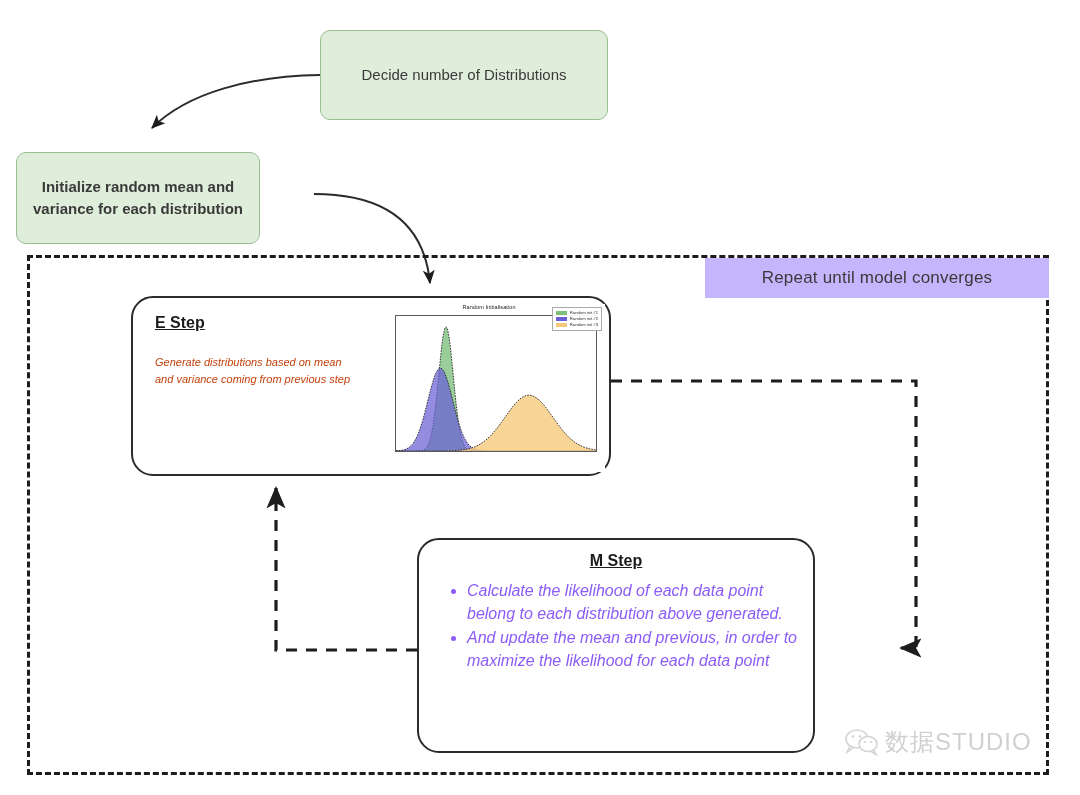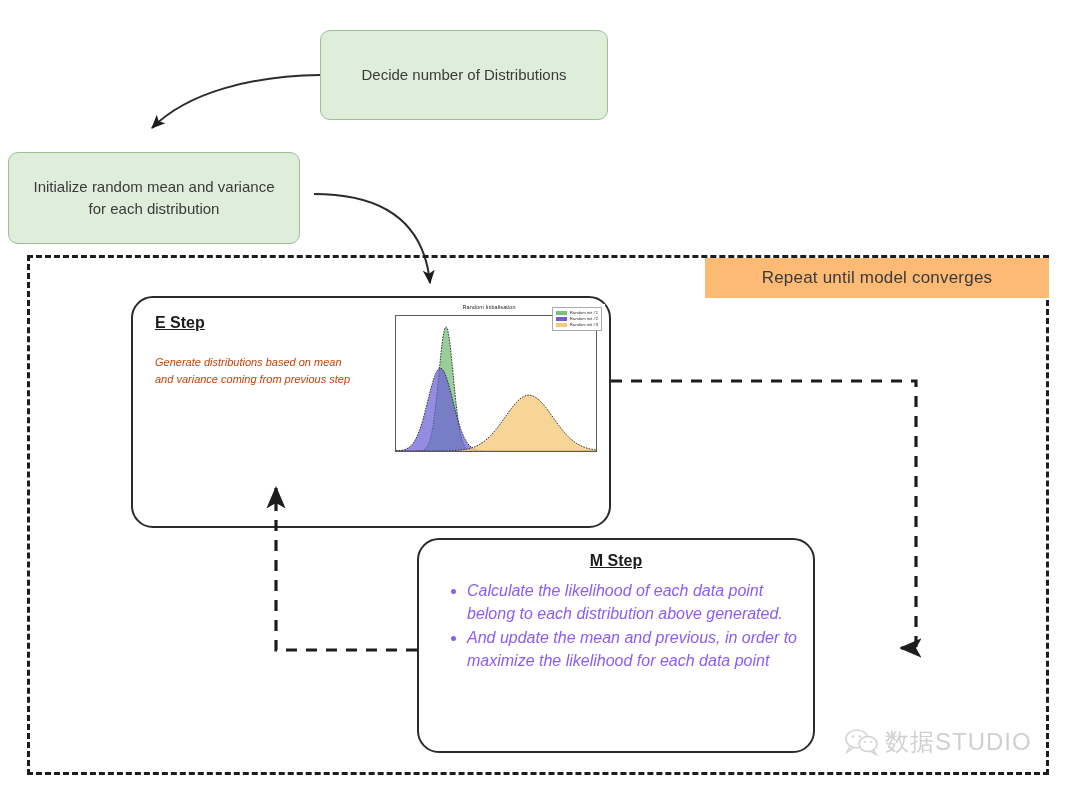--- a/index.html
+++ b/index.html
@@ -44,21 +44,21 @@
     text-align: center;
     color: #3a3a3a;
     font-size: 15px;
     line-height: 1.45;
     padding: 6px 14px;
   }
   #box-decide {
     left: 320px;  top: 30px;  width: 288px; height: 90px;
   }
   #box-initialize {
-    left: 8px;   top: 152px; width: 292px; height: 92px;
+    left: 16px;   top: 152px; width: 244px; height: 92px; font-weight: bold;
   }
 
   
   #repeat-container {
     position: absolute;
     z-index: 2;
     left: 27px;
     top: 255px;
     width: 1022px;
     height: 520px;
@@ -66,40 +66,40 @@
     border: 3.5px dashed #1d1d1d;
     background: transparent;
   }
   #repeat-banner {
     position: absolute;
     z-index: 4;
     left: 705px;
     top: 258px;
     width: 344px;
     height: 40px;
-    background: #fdba74;
+    background: #c4b5fd;
     display: flex;
     align-items: center;
     justify-content: center;
     color: #3a3a3a;
     font-size: 17px;
     letter-spacing: .2px;
   }
 
   
   .step-card {
     position: absolute;
     z-index: 5;
     box-sizing: border-box;
     background: #ffffff;
     border: 2px solid #2b2b2b;
     border-radius: 22px;
   }
   #card-estep {
-    left: 131px; top: 296px; width: 480px; height: 232px;
+    left: 131px; top: 296px; width: 480px; height: 180px;
   }
   #card-mstep {
     left: 417px; top: 538px; width: 398px; height: 215px;
   }
 
   .step-title {
     font-size: 16px;
     font-weight: bold;
     text-decoration: underline;
     color: #1c1c1c;

